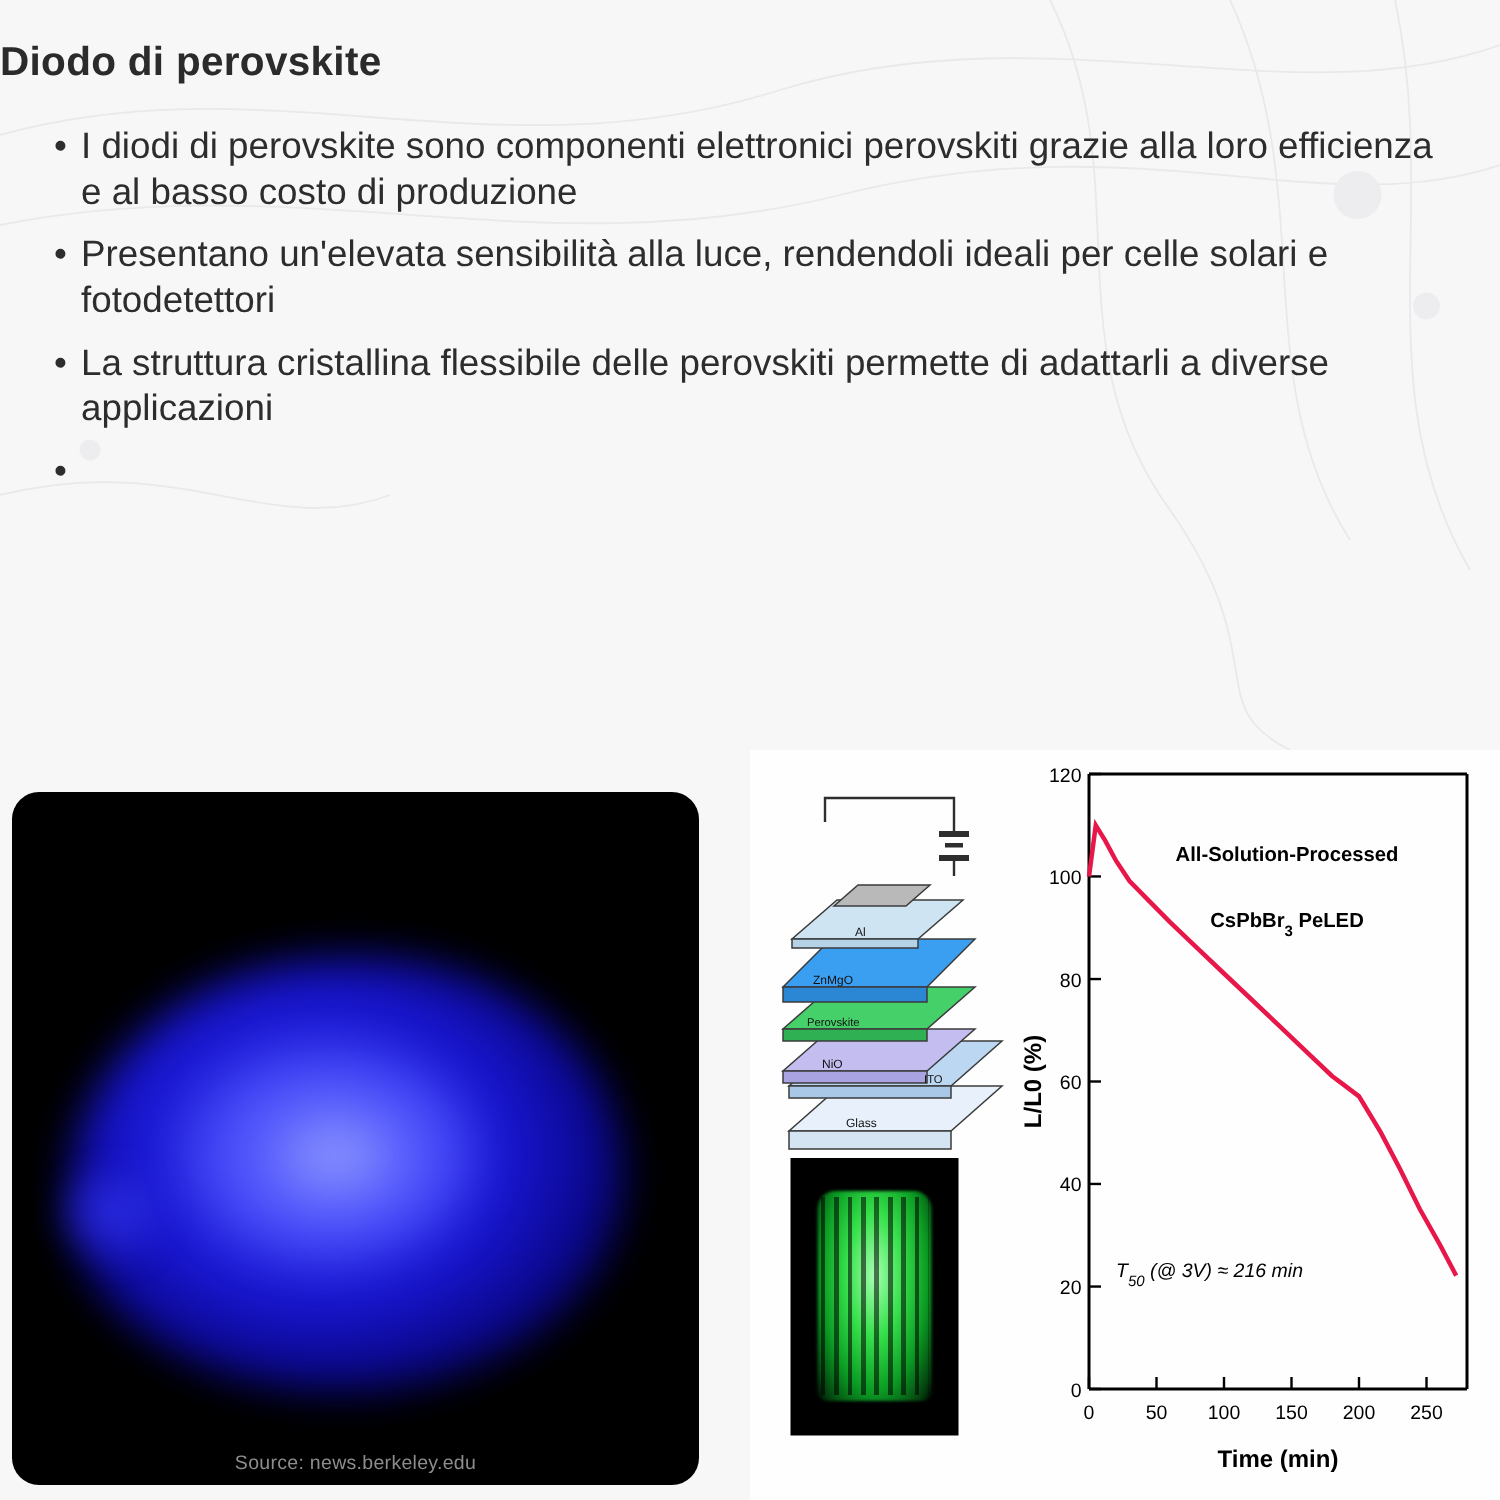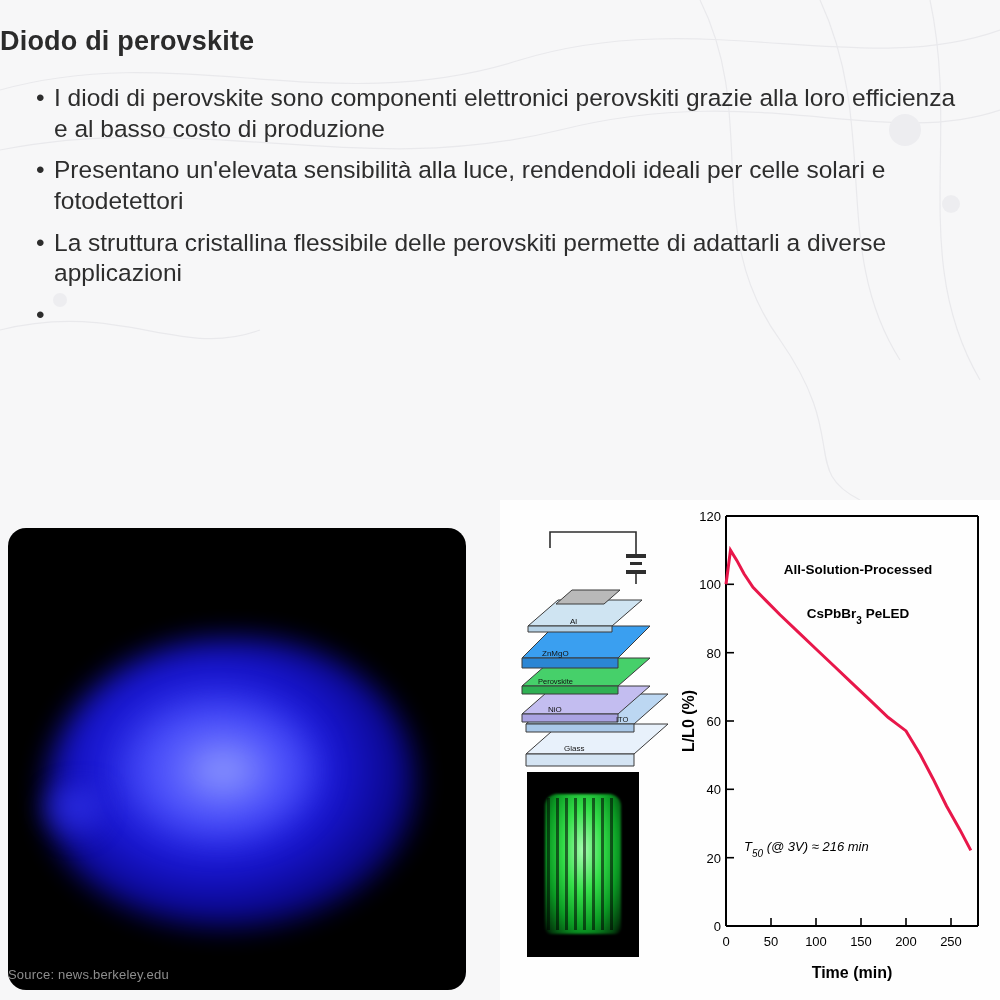--- a/index.html
+++ b/index.html
@@ -111,20 +111,21 @@
     height: 60px;
     border-radius: 50% 10% 50% 20%;
     background: radial-gradient(ellipse at 60% 40%, #2b2ce0 0%, rgba(10,8,110,0) 75%);
     filter: blur(10px);
   }
   .photo-credit {
     position: absolute;
     bottom: 8px;
     left: 0;
     width: 100%;
+    text-align: center;
     color: #8d8d8d;
     font-size: 13px;
     letter-spacing: 0.2px;
   }
   
   .figure-right {
     position: absolute;
     left: 500px;
     top: 0;
     width: 500px;

